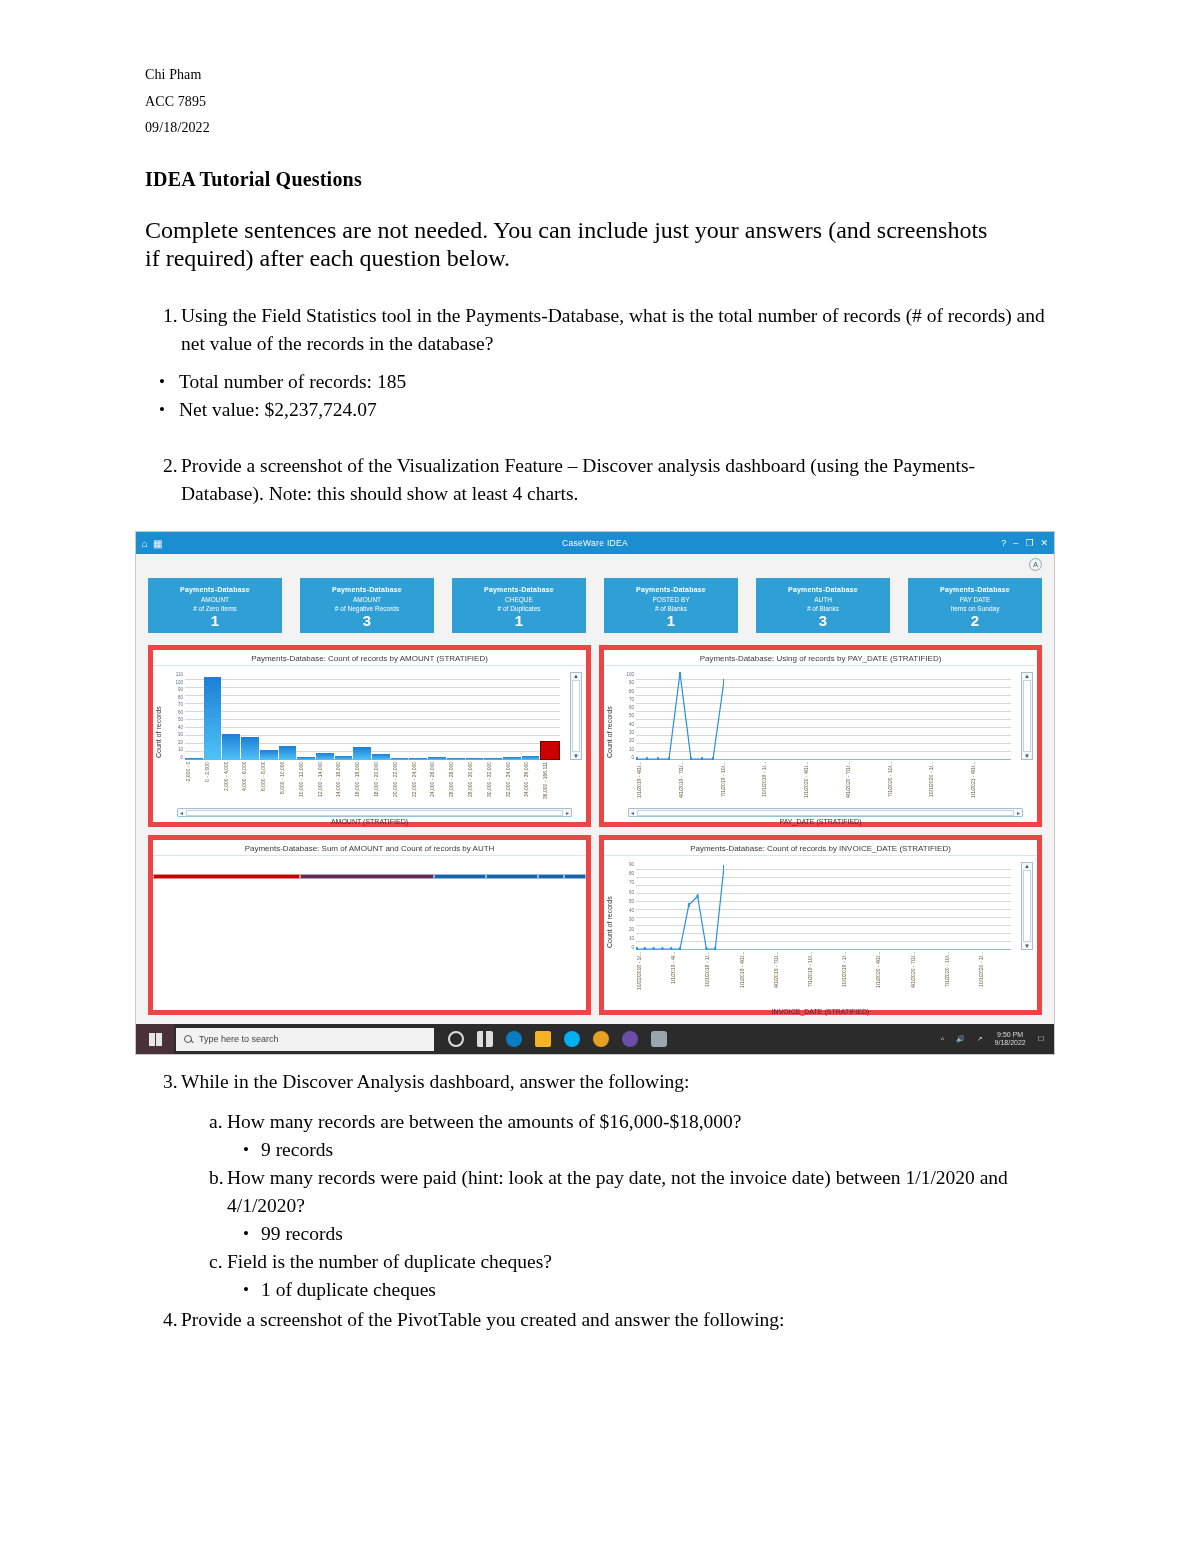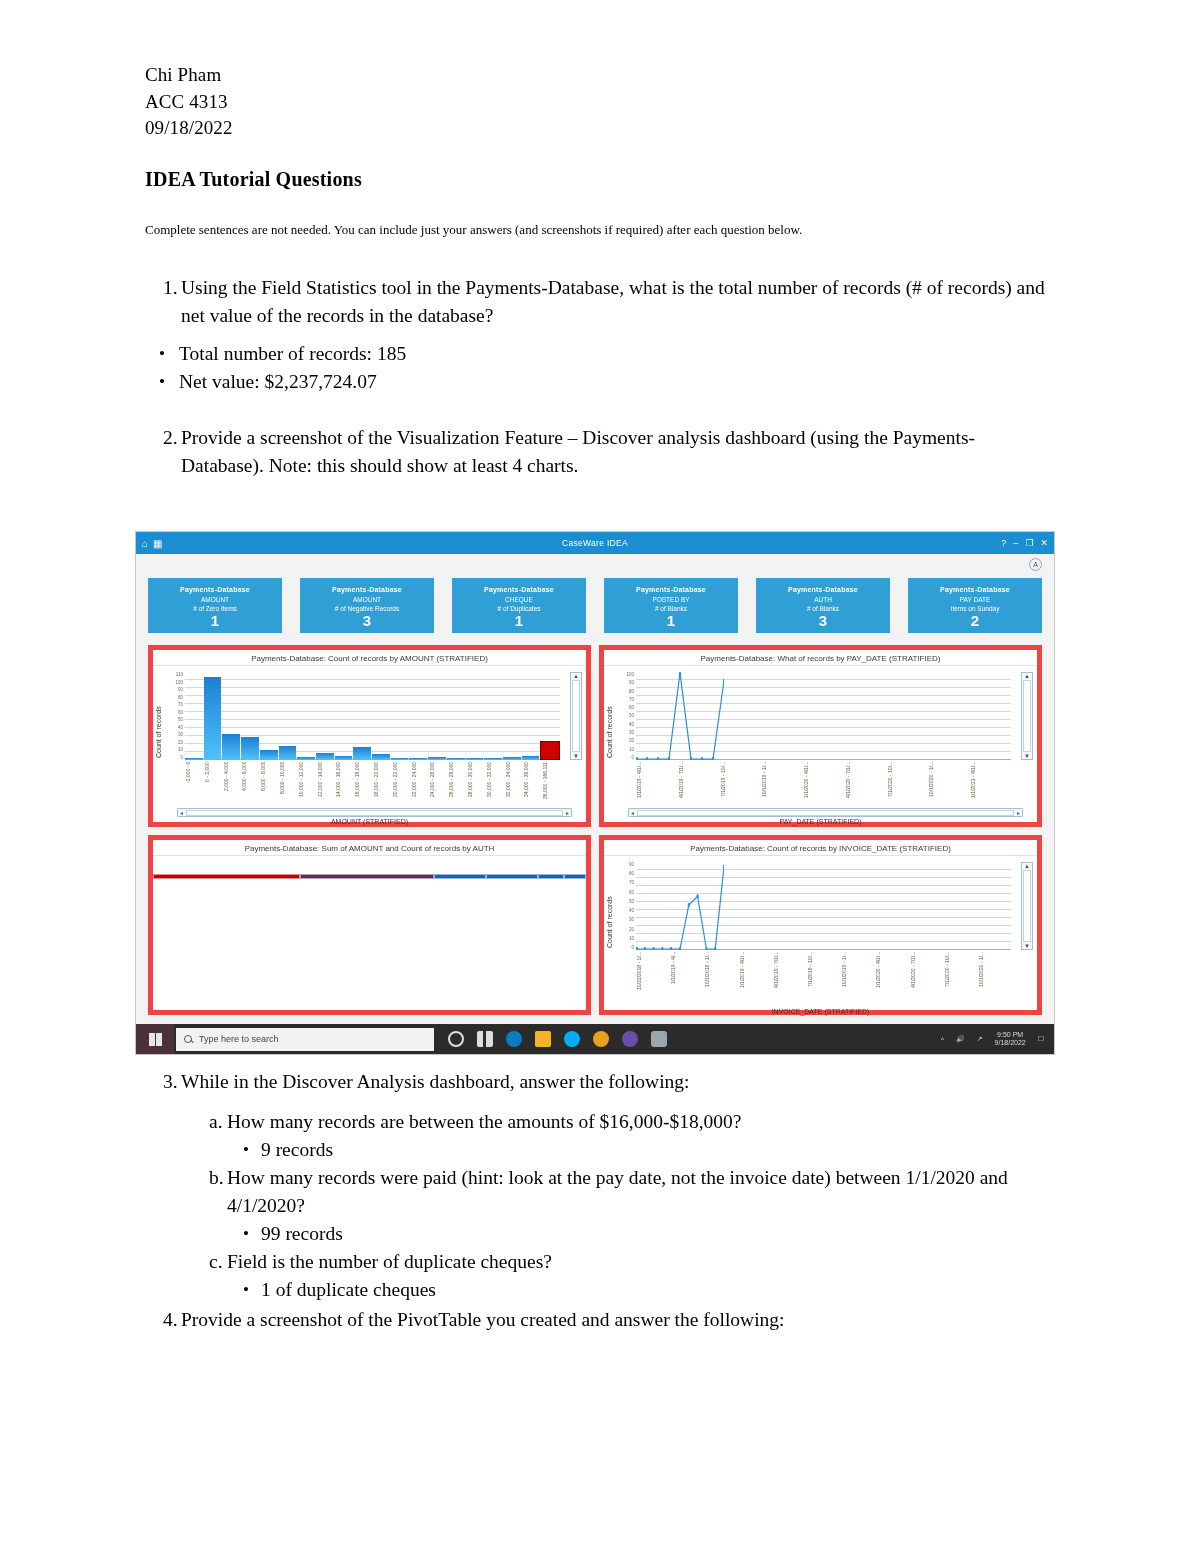--- a/index.html
+++ b/index.html
@@ -8,23 +8,23 @@
     width:1200px; height:1553px;
     background:#ffffff;
     font-family:"Liberation Serif", serif;
     color:#000;
     position:relative;
     overflow:hidden;
   }
   .page { padding:62px 145px 0 145px; }
 
   
-  .hdr-line { font-size:19px; line-height:26.5px; letter-spacing:.1px; }
+  .hdr-line { font-size:14px; line-height:26.5px; letter-spacing:.1px; }
   .doc-title { font-size:20px; font-weight:bold; margin-top:26px; letter-spacing:.2px; }
-  .intro { font-size:13px; line-height:28px; margin-top:25px; max-width:860px; }
+  .intro { font-size:24px; line-height:28px; margin-top:25px; max-width:860px; }
   .q-item { display:flex; font-size:19.5px; line-height:28px; }
   .q-num { width:36px; flex:0 0 36px; text-align:left; padding-left:18px; }
   .q-body { flex:1; }
   b { font-weight:normal; }
 
   ul.bul { list-style:none; margin:10px 0 0 0; padding:0; }
   .bul li { display:flex; font-size:19.5px; line-height:28px; }
   .bul li .dot { width:34px; flex:0 0 34px; text-align:center; font-size:17px; }
 
   .q1wrap { margin-top:30px; }
@@ -159,21 +159,21 @@
   .abul { display:flex; font-size:19.5px; line-height:28px; margin-left:34px; }
   .abul .dot { width:30px; flex:0 0 30px; text-align:center; font-size:17px; }
   .q4 { display:flex; font-size:19.5px; line-height:28px; margin-top:2px; }
   .q4 .n { width:36px; flex:0 0 36px; padding-left:18px; }
 </style>
 </head>
 <body>
 
 <div class="page">
   <div class="hdr-line">Chi Pham</div>
-  <div class="hdr-line">ACC 4313</div>
+  <div class="hdr-line">ACC 7895</div>
   <div class="hdr-line">09/18/2022</div>
 
   <div class="doc-title">IDEA Tutorial Questions</div>
   <div class="intro">Complete sentences are not needed. You can include just your answers (and screenshots if required) after each question below.</div>
 
   <div class="q1wrap">
     <div class="q-item">
       <div class="q-num">1.</div>
       <div class="q-body">
         <span>Using the Field Statistics tool in the Payments-Database, what is the </span><b>total number of records</b><span> (# of records) and </span><b>net value</b><span> of the records in the database?</span>
@@ -351,21 +351,21 @@
               <div class="tm-cell" style="position: absolute; left: 77%; top: 78%; width: 12%; height: 22%; background: rgb(23, 99, 173);">CU</div>
               <div class="tm-cell" style="position: absolute; left: 89%; top: 73%; width: 6%; height: 27%; background: rgb(23, 99, 173);">&lt;Blank&gt;</div>
               <div class="tm-cell" style="position: absolute; left: 95%; top: 73%; width: 5%; height: 27%; background: rgb(23, 99, 173);">TLE</div>
             </div>
         </div>
       </div>
 
       <div class="col">
 
         <div class="panel h1">
-          <div class="p-title">Payments-Database: What of records by PAY_DATE (STRATIFIED)</div>
+          <div class="p-title">Payments-Database: Using of records by PAY_DATE (STRATIFIED)</div>
           <div class="plot">
             <div class="ylab">Count of records</div>
             <div class="yticks" id="yt1">
                 <div>100</div>
                 <div>90</div>
                 <div>80</div>
                 <div>70</div>
                 <div>60</div>
                 <div>50</div>
                 <div>40</div>

